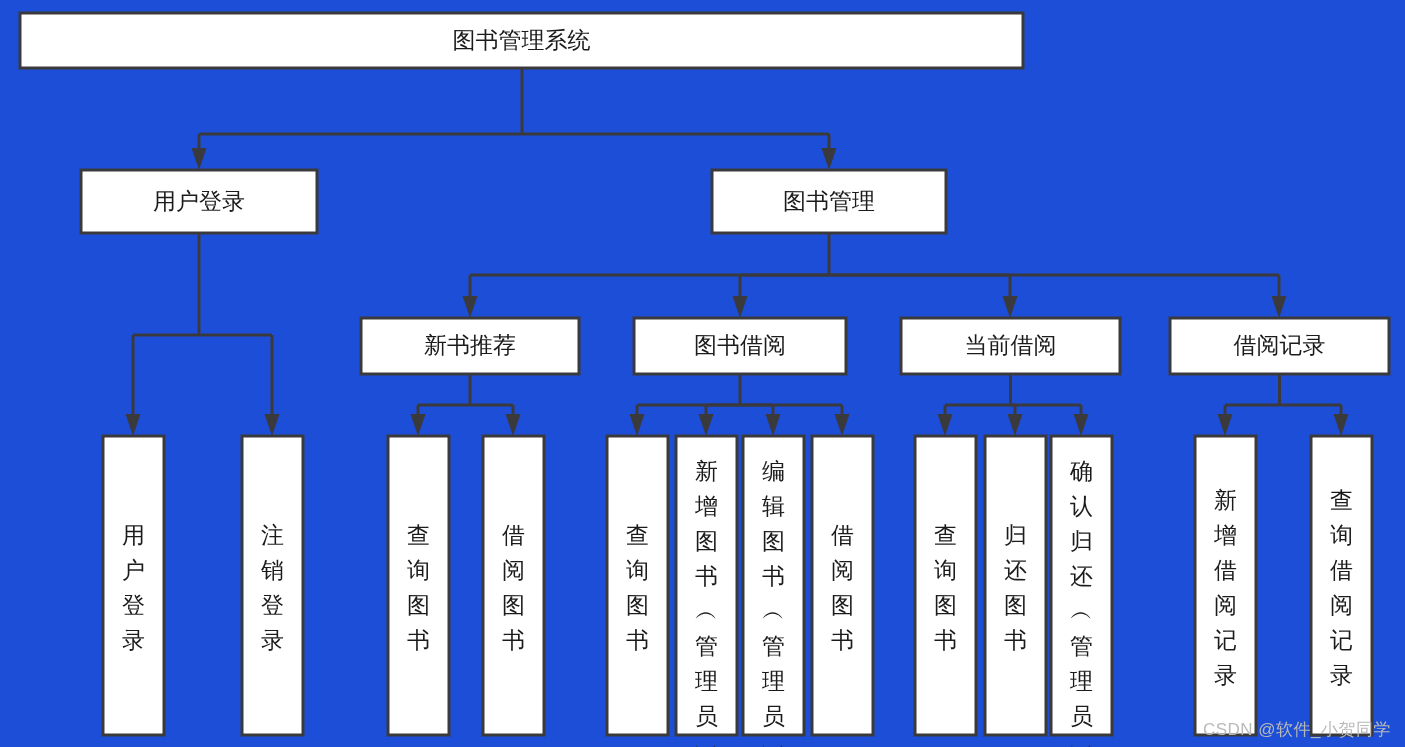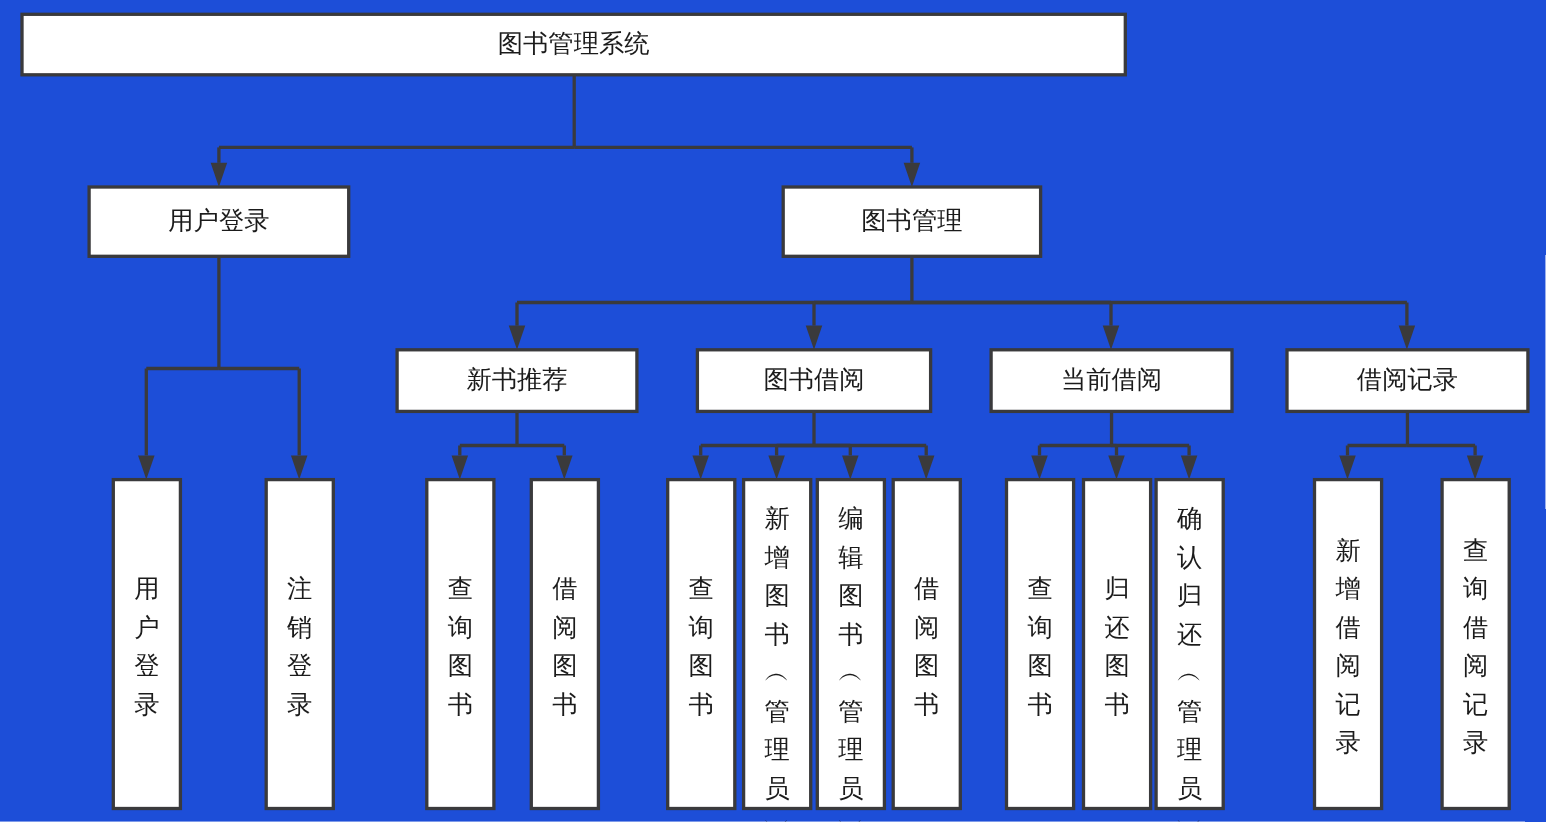--- a/index.html
+++ b/index.html
@@ -260,13 +260,14 @@
         <g>
           <rect x="1195" y="436" width="61" height="299" class="node-box-leaf"></rect>
           <text x="1225.5" y="507.8" class="node-label-leaf"><tspan x="1225.5" dy="0">新</tspan><tspan x="1225.5" dy="35">增</tspan><tspan x="1225.5" dy="35">借</tspan><tspan x="1225.5" dy="35">阅</tspan><tspan x="1225.5" dy="35">记</tspan><tspan x="1225.5" dy="35">录</tspan></text>
         </g>
         <g>
           <rect x="1311" y="436" width="61" height="299" class="node-box-leaf"></rect>
           <text x="1341.5" y="507.8" class="node-label-leaf"><tspan x="1341.5" dy="0">查</tspan><tspan x="1341.5" dy="35">询</tspan><tspan x="1341.5" dy="35">借</tspan><tspan x="1341.5" dy="35">阅</tspan><tspan x="1341.5" dy="35">记</tspan><tspan x="1341.5" dy="35">录</tspan></text>
         </g>
       </g>
   </svg>
+  <div class="watermark-text">CSDN @软件_小贺同学</div>
 </div>
 
 </body></html>

